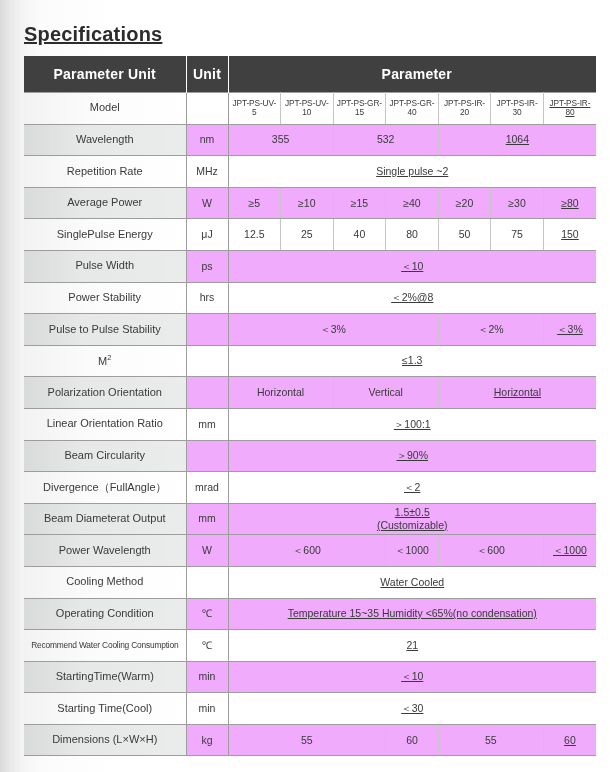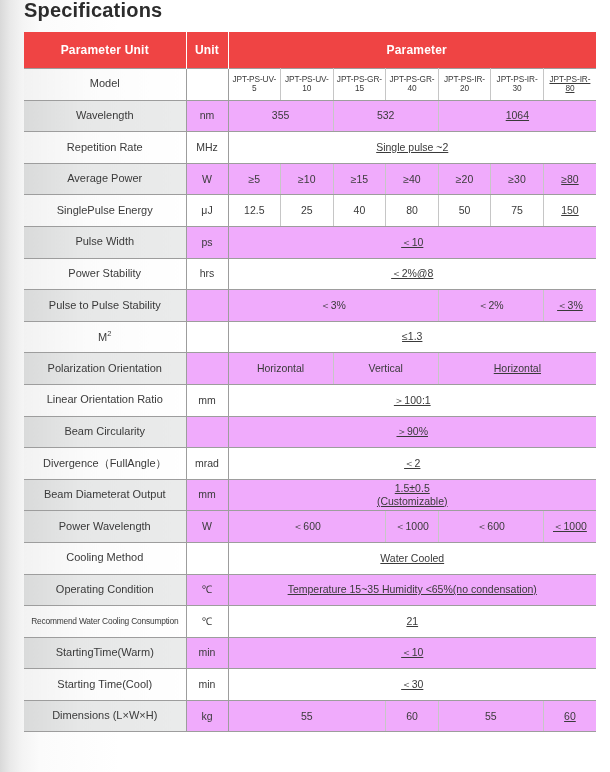--- a/index.html
+++ b/index.html
@@ -19,37 +19,39 @@
     width: 610px;
     height: 772px;
     box-sizing: border-box;
     padding: 0 14px 0 24px;
   }
   .page-title {
     font-size: 20px;
     font-weight: bold;
     color: #2c2c2c;
     letter-spacing: 0.2px;
+    padding-top: 24px;
     padding-bottom: 12px;
     line-height: 1;
+    text-decoration: underline;
   }
   table.spec {
     width: 572px;
     border-collapse: collapse;
     table-layout: fixed;
     font-size: 10.5px;
   }
   table.spec col.c-param { width: 162px; }
   table.spec col.c-unit  { width: 42px; }
   table.spec col.c-data  { width: 52.57px; }
 
   thead th {
-    background: #ef4444;
+    background: #404040;
     color: #ffffff;
-    font-size: 12px;
+    font-size: 14px;
     font-weight: bold;
     height: 36px;
     line-height: 36px;
     padding: 0;
     border-right: 1px solid #ffffff;
     letter-spacing: 0.2px;
   }
   thead th.last { border-right: none; padding-left: 9px; }
 
   tbody td {

